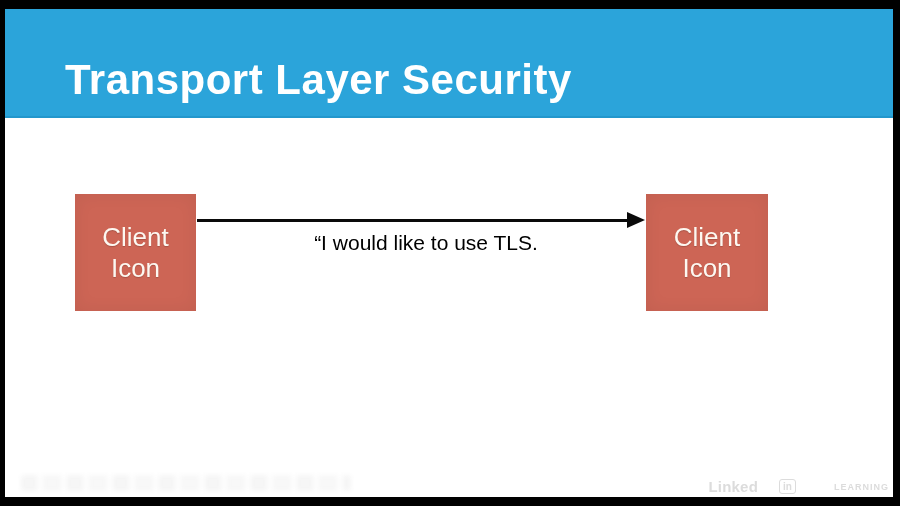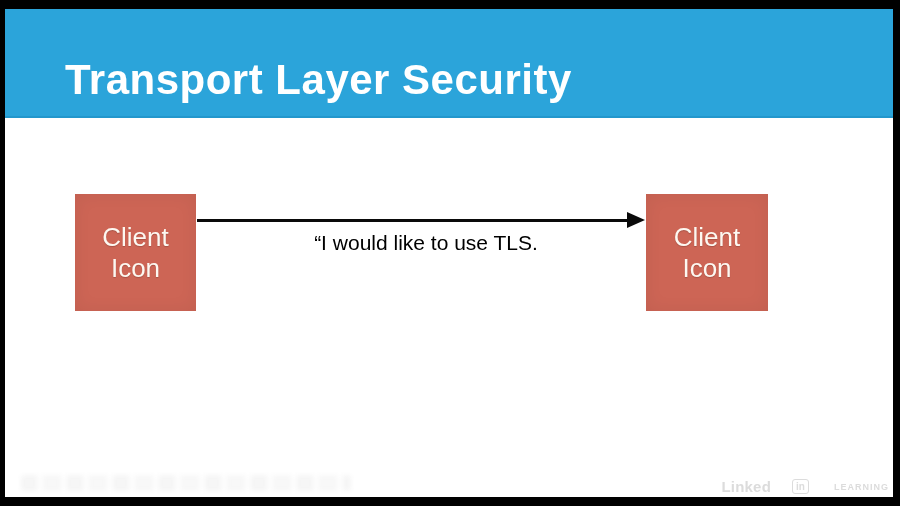--- a/index.html
+++ b/index.html
@@ -126,21 +126,21 @@
     align-items: center;
     justify-content: center;
     font-size: 10px;
     font-weight: bold;
     line-height: 1;
   }
   .brand-program {
     font-size: 9px;
     font-weight: bold;
     letter-spacing: 1px;
-    margin-left: 4px;
+    margin-left: 17px;
   }
 </style>
 </head>
 <body>
 
 <div class="frame">
   <div class="slide">
 
     <div class="title-band">
       <h1 class="slide-title">Transport Layer Security</h1>

